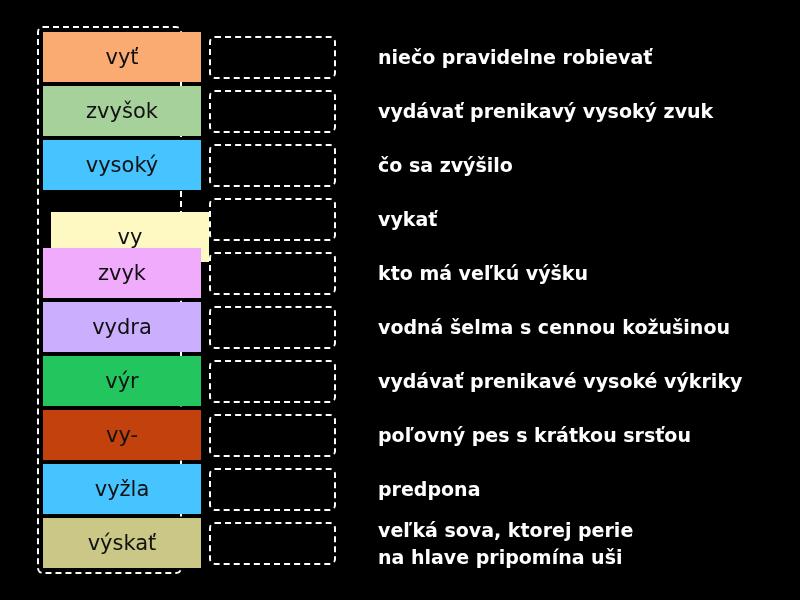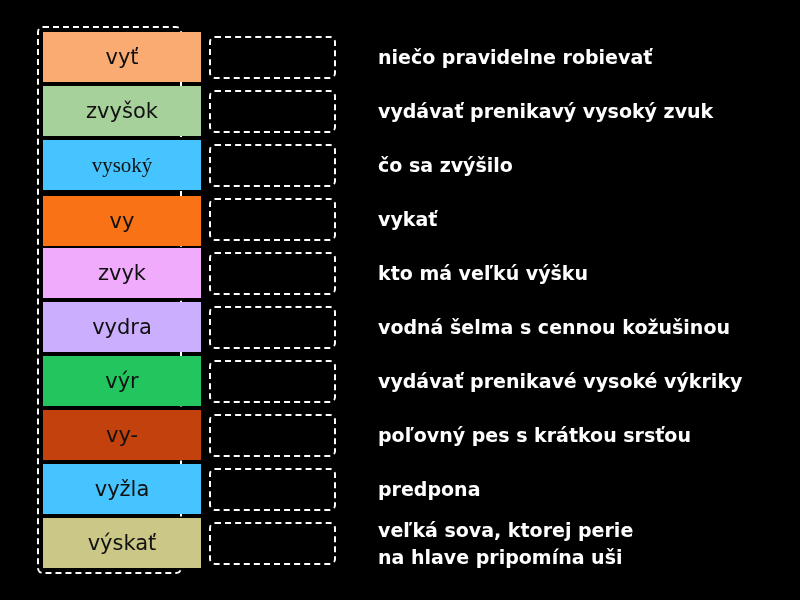--- a/index.html
+++ b/index.html
@@ -15,22 +15,22 @@
   .clue { position:absolute; left:346px; color:#fff; font-size:19px; font-weight:bold;
           line-height:27px; white-space:pre-line; display:flex; align-items:center;margin-left:32px; }
 </style>
 </head>
 <body>
 
 <div class="tray"></div>
 <div id="tiles">
     <div class="tile" style="top: 32px; background: rgb(249, 171, 113);">vyť</div>
     <div class="tile" style="top: 86px; background: rgb(167, 209, 154);">zvyšok</div>
-    <div class="tile" style="top: 140px; background: rgb(69, 196, 255); font-family: Liberation Serif, serif;">vysoký</div>
-    <div class="tile" style="top: 196px; background: #f97316;">vy</div>
+    <div class="tile" style="top: 140px; background: rgb(69, 196, 255);">vysoký</div>
+    <div class="tile" style="top: 212px; background: #fef9c3; margin-left: 8px;">vy</div>
     <div class="tile" style="top: 248px; background: #f0abfc;">zvyk</div>
     <div class="tile" style="top: 302px; background: rgb(203, 174, 254);">vydra</div>
     <div class="tile" style="top: 356px; background: #22c55e;">výr</div>
     <div class="tile" style="top: 410px; background: #c2410c;">vy-</div>
     <div class="tile" style="top: 464px; background: rgb(69, 196, 255);">vyžla</div>
     <div class="tile" style="top: 518px; background: rgb(203, 200, 135);">výskať</div>
   </div>
 <div id="rows">
     <div class="drop" style="top: 36px;"></div>
     <div class="clue" style="top: 36px; height: 43px;">niečo pravidelne robievať</div>

